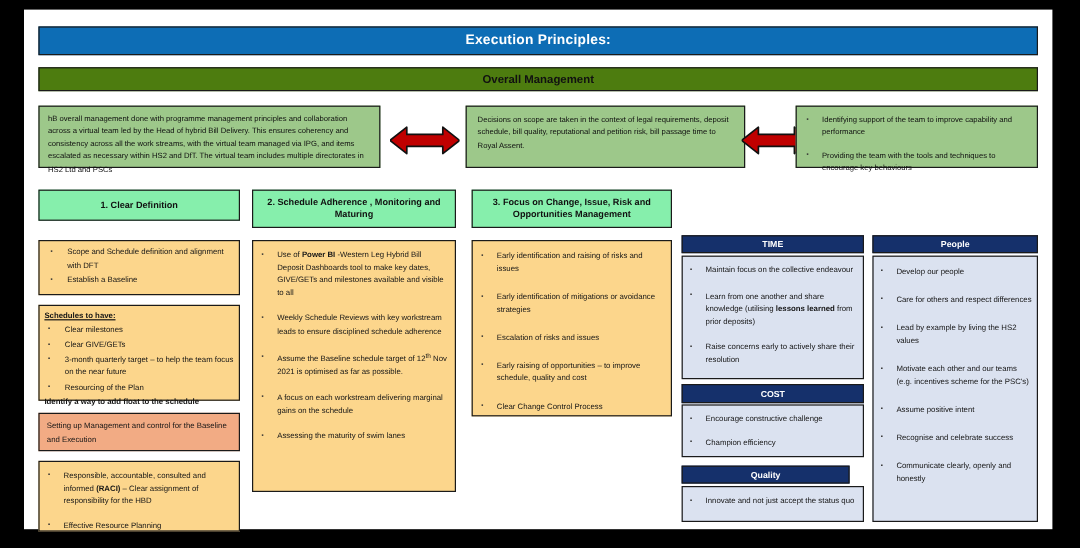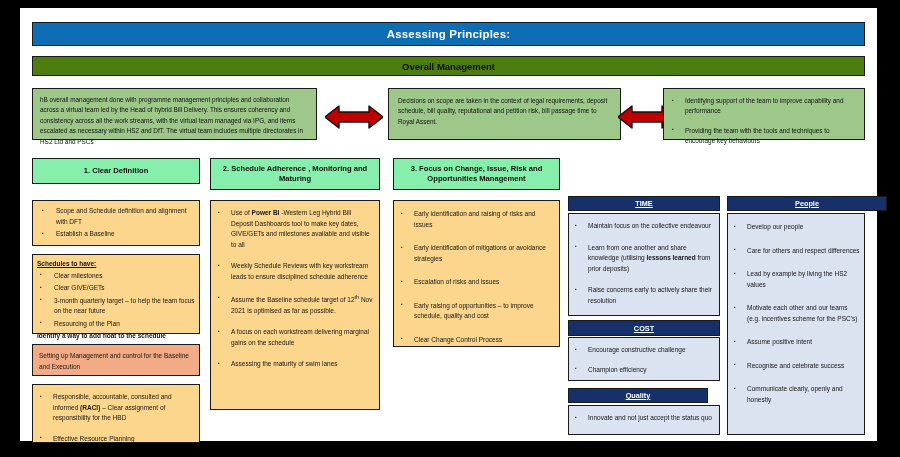--- a/index.html
+++ b/index.html
@@ -61,21 +61,21 @@
     font-size:6.5px;
     line-height:1.62;
     padding:5px 6px;
   }
   .amber.salmon{background:#f2ab84;}
   .navy-head{
     background:#15306b;
     color:#ffffff;
     font-weight:bold;
     font-size:7.3px;
-    display:flex;align-items:center;justify-content:center;text-decoration:underline;
+    display:flex;align-items:center;justify-content:center;
   }
   .pale{
     background:#dbe2f0;
     color:#141414;
     font-size:6.5px;
     line-height:1.62;
     padding:5px 5px;
   }
   
   ul.bl{margin:0;padding:0;list-style:none;}
@@ -102,21 +102,21 @@
   b{font-weight:bold;}
   
   .arrow{position:absolute;}
   .arrow svg{display:block;}
 </style>
 </head>
 <body>
 
 <div class="frame">
 
-  <div class="box title-bar" style="left:12px;top:14px;width:833px;height:24px;">Assessing Principles:</div>
+  <div class="box title-bar" style="left:12px;top:14px;width:833px;height:24px;">Execution Principles:</div>
 
   <div class="box subtitle-bar" style="left:12px;top:48px;width:833px;height:20px;">Overall Management</div>
 
   <div class="box green-box" style="left:12px;top:80px;width:285px;height:52px;">
     <span>hB overall management done with programme management principles and collaboration across a virtual team led by the Head of hybrid Bill Delivery. This ensures coherency and consistency across all the work streams, with the virtual team managed via IPG, and items escalated as necessary within HS2 and DfT. The virtual team includes multiple directorates in HS2 Ltd and PSCs</span>
   </div>
 
   <div class="arrow" style="left:305px;top:96px;">
     <svg width="58" height="26" viewBox="0 0 58 26">
       <polygon points="0,13 14,2 14,8 44,8 44,2 58,13 44,24 44,18 14,18 14,24" fill="#c00000" stroke="#111111" stroke-width="1.4" stroke-linejoin="round"></polygon>
@@ -213,21 +213,21 @@
     </ul>
   </div>
 
   <div class="box navy-head" style="left:548px;top:380px;width:140px;height:15px;">Quality</div>
   <div class="box pale" style="left:548px;top:397px;width:152px;height:30px;padding:7px 4px;">
     <ul class="bl">
       <li>Innovate and not just accept the status quo</li>
     </ul>
   </div>
 
-  <div class="box navy-head" style="left:707px;top:188px;width:160px;height:15px;">People</div>
+  <div class="box navy-head" style="left:707px;top:188px;width:138px;height:15px;">People</div>
   <div class="box pale" style="left:707px;top:205px;width:138px;height:222px;padding:8px 4px;">
     <ul class="bl gap">
       <li>Develop our people</li>
       <li>Care for others and respect differences</li>
       <li>Lead by example by living the HS2 values</li>
       <li>Motivate each other and our teams (e.g. incentives scheme for the PSC's)</li>
       <li>Assume positive intent</li>
       <li>Recognise and celebrate success</li>
       <li>Communicate clearly, openly and honestly</li>
     </ul>

